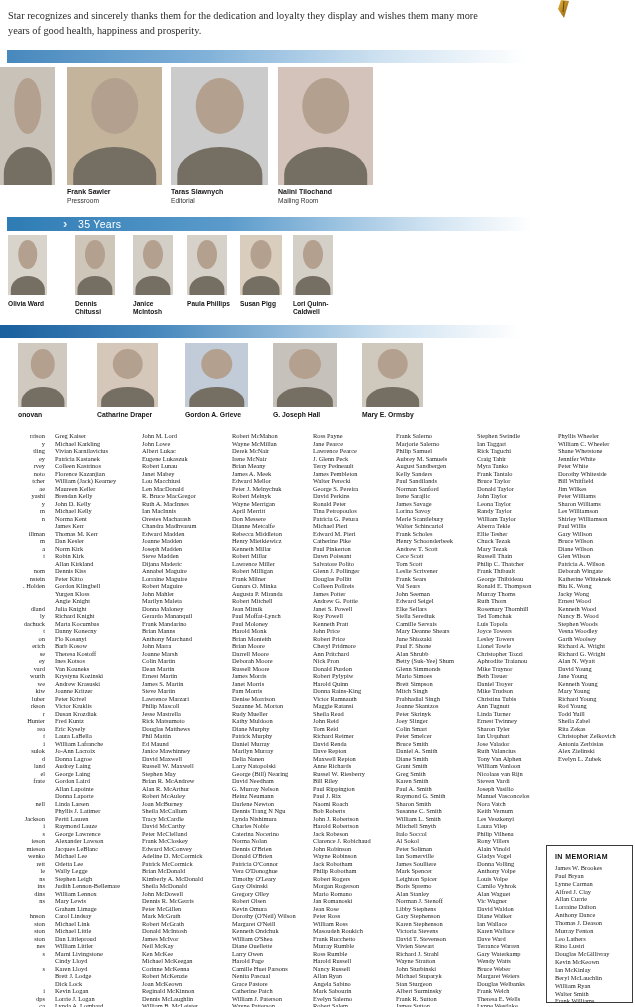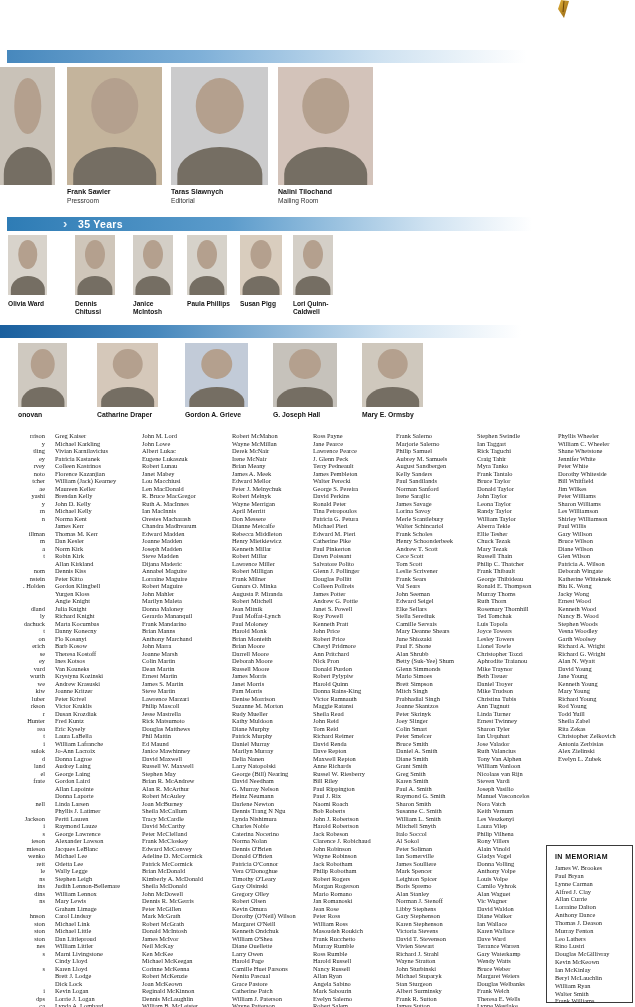--- a/index.html
+++ b/index.html
@@ -8,21 +8,21 @@
   .intro{position:absolute;left:8px;top:-2px;width:492px;font-size:10.3px;line-height:15px;color:#2a2a2a;}
   .nib{position:absolute;left:552px;top:0;width:22px;height:19px;}
   .banner{position:absolute;height:13px;}
   .banner-top{left:7px;top:50px;width:553px;
     background:linear-gradient(to right,#4788bd,#7fb0d8 35%,#cfe2f1 68%,#ffffff 94%);}
   .banner-35{left:7px;top:217px;width:553px;height:14px;
     background:linear-gradient(to right,#2e7cb5,#5b9bcb 40%,#cfe2f1 76%,#ffffff 95%);}
   .banner-35 .chev{position:absolute;left:56px;top:0;font-family:"Liberation Sans",sans-serif;
     font-size:13px;line-height:13px;font-weight:bold;color:#dcebf6;}
   .banner-35 .lbl{position:absolute;left:71px;top:1px;font-family:"Liberation Sans",sans-serif;
-    font-size:10.5px;font-weight:700;color:#ffffff;letter-spacing:.3px;}
+    font-size:10.5px;font-weight:400;color:#ffffff;letter-spacing:.3px;}
   .banner-blank{left:0;top:325px;width:560px;
     background:linear-gradient(to right,#1a5f9e,#4788bd 28%,#cfe2f1 70%,#ffffff 93%);}
   .photo{position:absolute;overflow:hidden;background:var(--tone,#d5cfc6);}
   .photo::before{content:"";position:absolute;left:50%;top:9%;width:50%;height:48%;
     transform:translateX(-50%);border-radius:50%;background:#b4a08e;}
   .photo::after{content:"";position:absolute;left:50%;bottom:-14%;width:88%;height:46%;
     transform:translateX(-50%);border-radius:50% 50% 0 0;background:#756e63;}
   .cap{position:absolute;font-family:"Liberation Sans",sans-serif;font-weight:bold;
     font-size:7px;line-height:8px;color:#151515;}
   .cap .dept{display:block;font-weight:normal;font-size:6.6px;color:#333;margin-top:1px;}
@@ -44,20 +44,21 @@
     border:1px solid #3a3a3a;background:#fff;padding:7px 0 0 8px;}
   .memoriam .mtitle{font-family:"Liberation Sans",sans-serif;font-size:7px;font-weight:bold;
     letter-spacing:.4px;color:#111;margin:0 0 4px 0;}
   .memoriam .mname{font-size:6.4px;line-height:7.85px;white-space:nowrap;overflow:hidden;}
 </style>
 </head>
 <body>
 
 <div class="page">
 
+  <p class="intro">Star recognizes and sincerely thanks them for the dedication and loyalty they display and wishes them many more years of good health, happiness and prosperity.</p>
 
   <span class="nib">
     <svg width="22" height="19" viewBox="0 0 22 19">
       <defs>
           <linearGradient id="g" x1="0" y1="0" x2="1" y2="1">
         <stop offset="0" stop-color="#e6b53a"></stop>
             <stop offset="1" stop-color="#8a5c0e"></stop>
       </linearGradient>
         </defs>
       <path d="M9 0 L17 1 L12 18 L6 9 Z" fill="url(#g)"></path>

